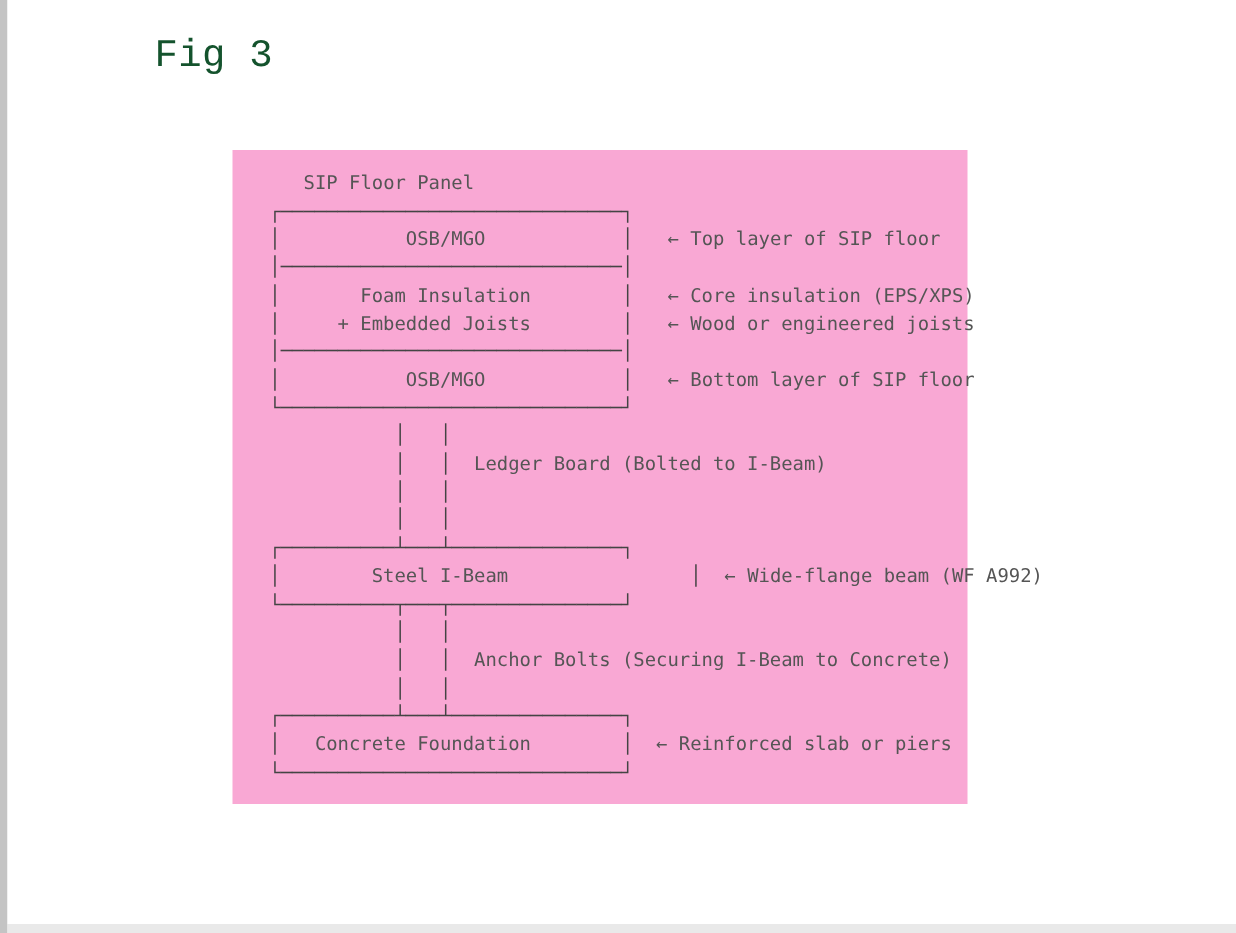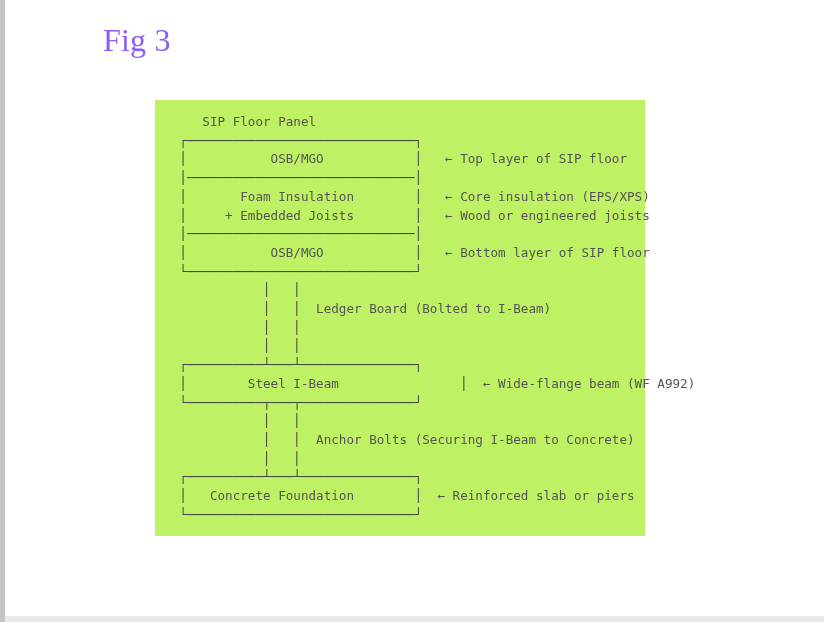--- a/index.html
+++ b/index.html
@@ -32,33 +32,33 @@
     position: absolute;
     left: 5px; top: 0;
     width: 819px; height: 616px;
     background: #ffffff;
   }
 
   #fig-title {
     position: absolute;
     left: 103px;
     top: 22px;
-    font-size: 32px;
-    color: #8b5cf6;
+    font-size: 26px;
+    color: #14532d;
     letter-spacing: 0.2px;
-    font-family: Liberation Serif, serif;
+    font-family: Liberation Mono, monospace;
   }
 
   #diagram-panel {
     position: absolute;
     left: 155px;
     top: 100px;
     width: 490px;
     height: 436px;
-    background: #bef264;
+    background: #f9a8d4;
   }
 
   #ascii-diagram {
     position: absolute;
     left: 17px;
     top: 13px;
     margin: 0;
     font-family: "DejaVu Sans Mono", "Liberation Mono", monospace;
     font-size: 12.6px;
     line-height: 18.7px;

